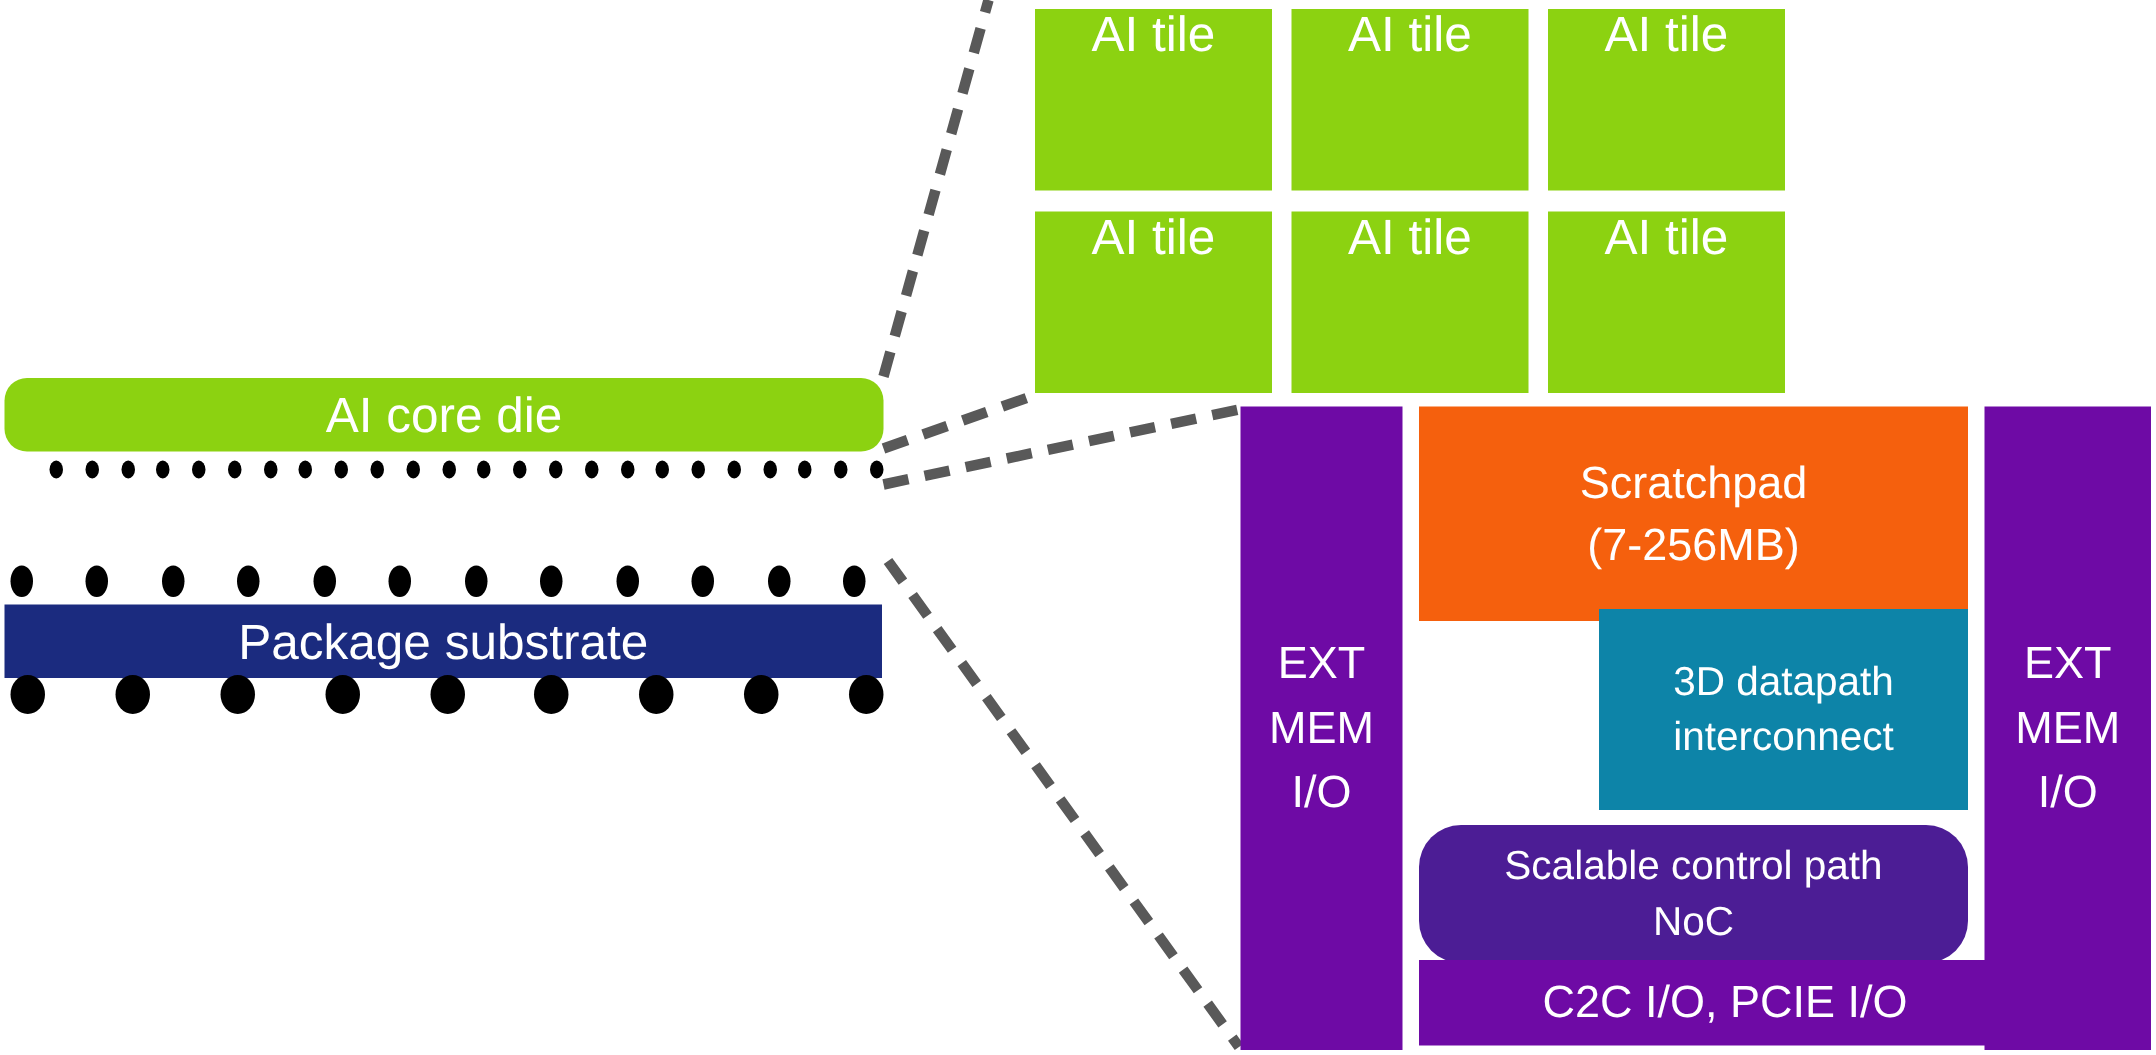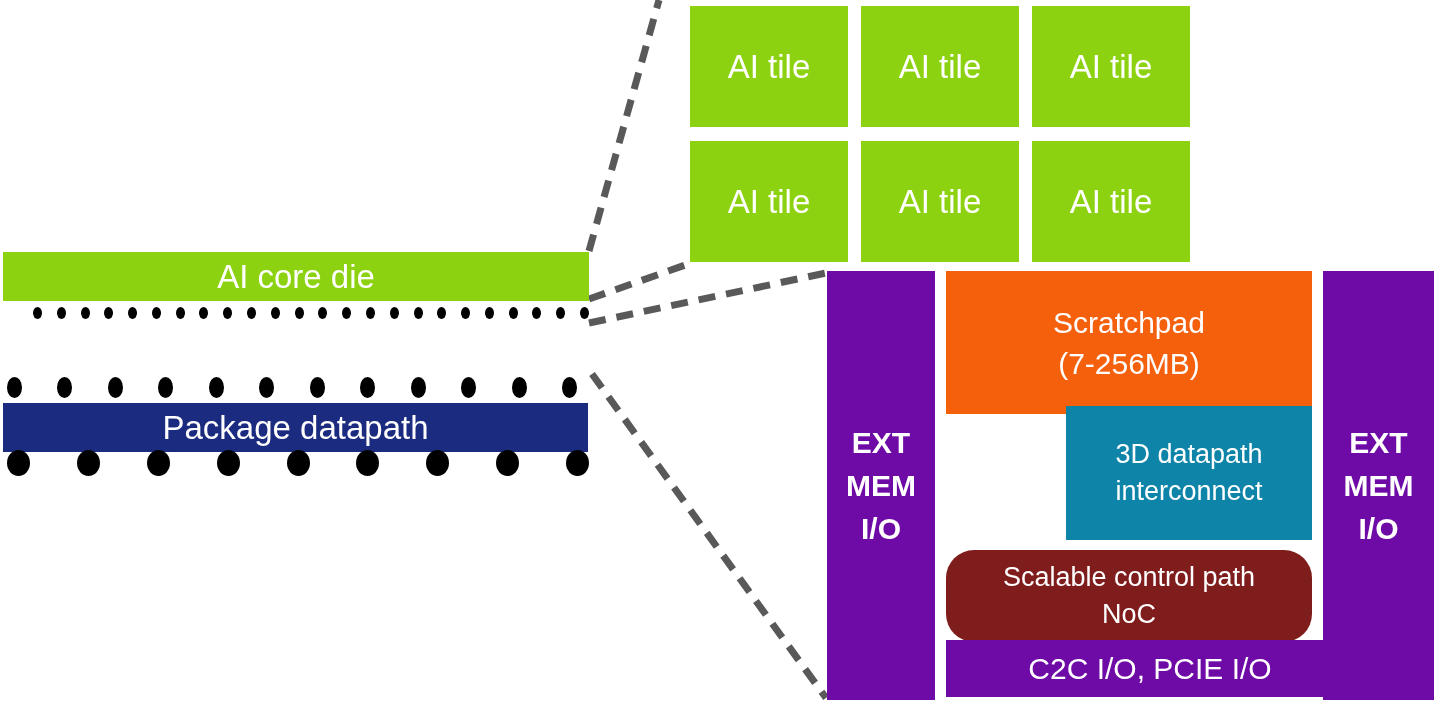--- a/index.html
+++ b/index.html
@@ -10,57 +10,57 @@
     overflow:hidden;
     font-family:"Liberation Sans", sans-serif;
     color:#ffffff;
   }
   
   .bar{
     position:absolute;left:3px;width:586px;height:49px;
     display:flex;align-items:center;justify-content:center;
     font-size:33px;line-height:1;
   }
-  .bar-green{top:252px;background:#8CD211;}
+  .bar-green{top:252px;background:#8CD211;border-radius:15px;}
   .bar-purple{top:323px;background:#6E0AA5;}
   .bar-navy{top:403px;width:585px;background:#1B2B7F;}
   .dotrow{
     position:absolute;display:flex;
     justify-content:space-between;align-items:center;
   }
   .dot{background:#000;border-radius:50%;flex:0 0 auto;}
   .dots-small{left:33px;top:307px;width:556px;height:12px;}
   .dots-small .dot{width:9px;height:12px;}
   .dots-med{left:7px;top:377px;width:570px;height:21px;}
   .dots-med .dot{width:15px;height:21px;}
   .dots-large{left:7px;top:450px;width:582px;height:26px;}
   .dots-large .dot{width:23px;height:26px;}
   
   .tile{
     position:absolute;width:158px;height:121px;background:#8CD211;
-    display:flex;align-items:center;justify-content:center;
+    display:flex;justify-content:center;
     font-size:33px;line-height:1;
   }
   .tr1{top:6px;} .tr2{top:141px;}
   .tc1{left:690px;} .tc2{left:861px;} .tc3{left:1032px;}
   
   .box{
     position:absolute;
     display:flex;flex-direction:column;
     align-items:center;justify-content:center;
     text-align:center;
   }
   .box .ln{display:block;}
-  .extmem{background:#6E0AA5;font-size:30px;line-height:43px;font-weight:bold;}
+  .extmem{background:#6E0AA5;font-size:30px;line-height:43px;}
   .ext-left{left:827px;top:271px;width:108px;height:429px;}
   .ext-right{left:1323px;top:271px;width:111px;height:429px;}
   .scratchpad{left:946px;top:271px;width:366px;height:143px;background:#F5600D;font-size:30px;line-height:41px;}
   .cpu{left:946px;top:406px;width:112px;height:134px;background:#FFA400;font-size:30px;line-height:1;}
   .datapath{left:1066px;top:406px;width:246px;height:134px;background:#0D84A8;font-size:27px;line-height:37px;}
-  .noc{left:946px;top:550px;width:366px;height:92px;background:#7f1d1d;font-size:27px;line-height:37px;border-radius:28px;}
+  .noc{left:946px;top:550px;width:366px;height:92px;background:#4c1d95;font-size:27px;line-height:37px;border-radius:28px;}
   .c2c{left:946px;top:640px;width:366px;height:57px;background:#6E0AA5;font-size:30px;line-height:1;padding-left:21px;}
   
   .lines-overlay{position:absolute;left:0;top:0;width:1437px;height:703px;pointer-events:none;}
   .dashline{stroke:#595959;stroke-width:7;stroke-dasharray:17 11;fill:none;}
 </style>
 </head>
 <body>
 
 <div class="canvas">
 
@@ -110,21 +110,21 @@
       <span class="dot"></span>
       <span class="dot"></span>
       <span class="dot"></span>
       <span class="dot"></span>
       <span class="dot"></span>
       <span class="dot"></span>
       <span class="dot"></span>
     </div>
 
   <div class="bar bar-navy">
-    <span>Package datapath</span>
+    <span>Package substrate</span>
   </div>
   <div class="dotrow dots-large">
       <span class="dot"></span>
       <span class="dot"></span>
       <span class="dot"></span>
       <span class="dot"></span>
       <span class="dot"></span>
       <span class="dot"></span>
       <span class="dot"></span>
       <span class="dot"></span>

